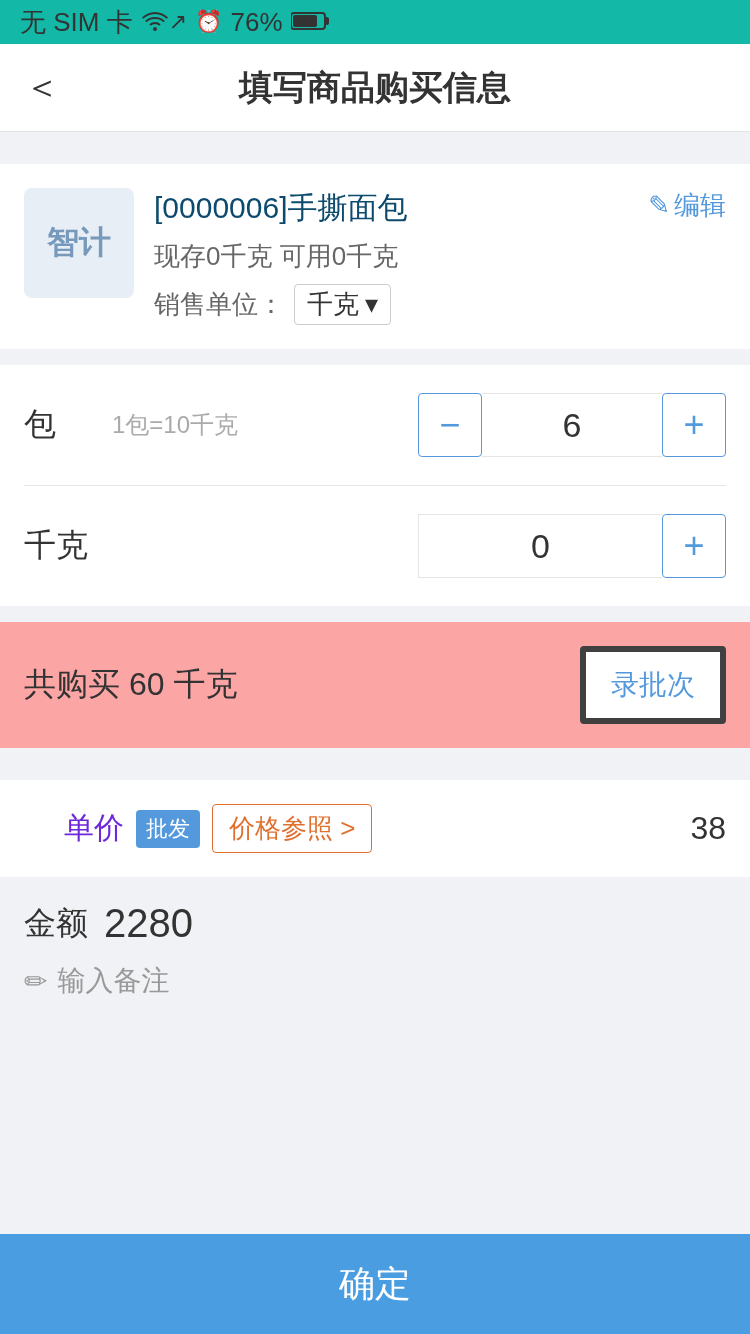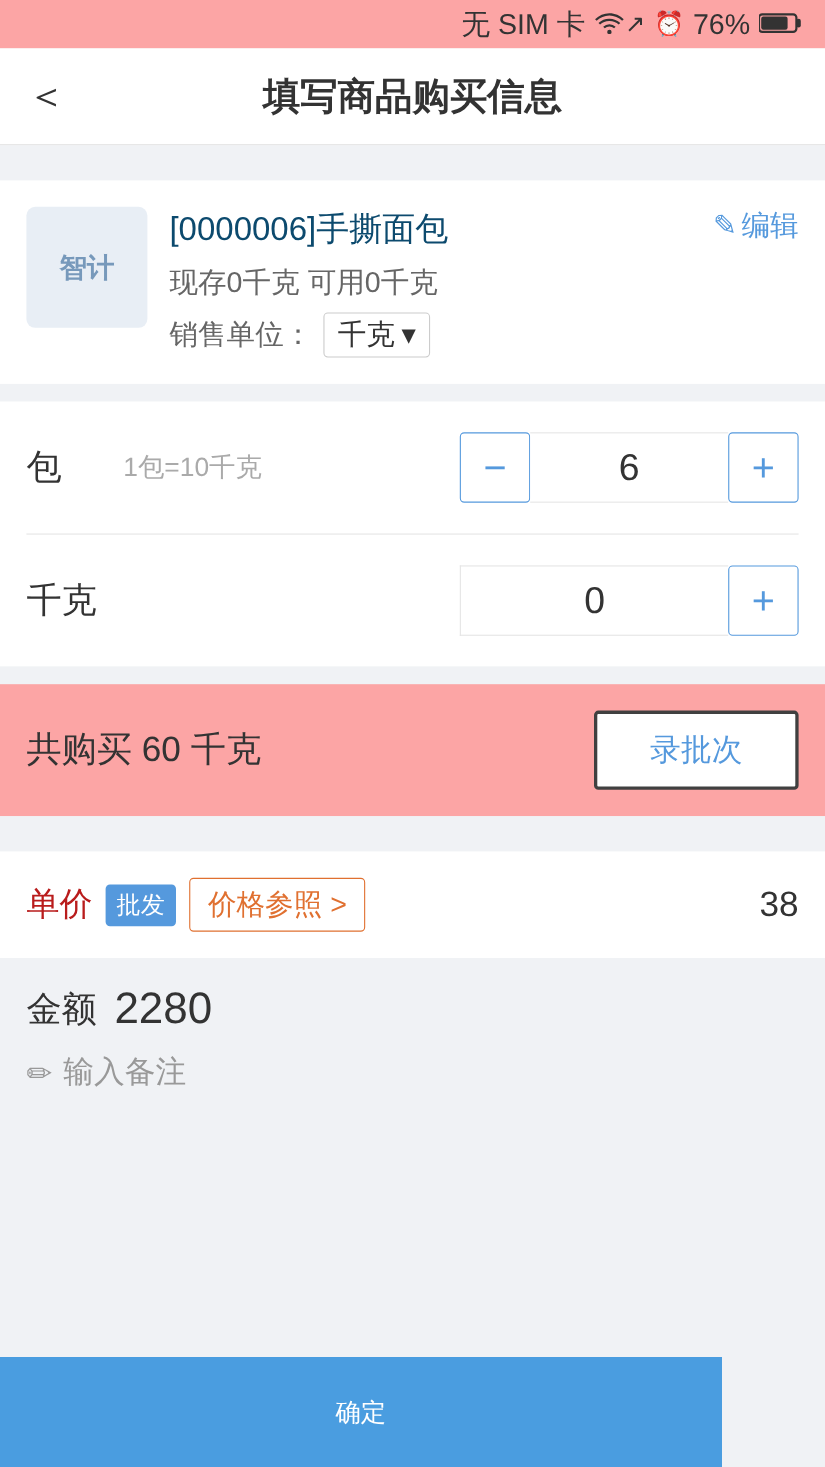--- a/index.html
+++ b/index.html
@@ -10,24 +10,24 @@
       font-family: -apple-system, 'PingFang SC', 'Helvetica Neue', Arial, sans-serif;
       background: #f0f2f5;
       font-size: 32px;
       color: #333;
     }
 
     
     .status-bar {
       width: 750px;
       height: 44px;
-      background: #fca5a5;
-      display: flex;
-      align-items: center;
-      justify-content: flex-end;
+      background: #14b8a6;
+      display: flex;
+      align-items: center;
+      justify-content: flex-start;
       padding: 0 20px;
       font-size: 26px;
       color: #333;
     }
     .status-left { display: flex; align-items: center; gap: 8px; }
     .status-center { font-size: 30px; font-weight: 600; }
     .status-right { display: flex; align-items: center; gap: 8px; font-size: 26px; }
 
     
     .nav-bar {
@@ -190,44 +190,44 @@
       display: flex;
       align-items: center;
       justify-content: space-between;
       margin-top: 0;
     }
     .summary-text {
       font-size: 32px;
       color: #333;
     }
     .summary-btn {
-      border: 3px solid #404040;
+      border: 6px solid #404040;
       color: #5599dd;
       background: #fff;
-      padding: 14px 48px;
+      padding: 14px 25px;
       font-size: 28px;
       border-radius: 4px;
       cursor: pointer;
     }
 
     
     .price-section {
       background: #fff;
       padding: 24px;
       margin-top: 16px;
       display: flex;
       align-items: center;
       justify-content: space-between;
     }
     .price-left {
       display: flex;
       align-items: center;
       gap: 12px;
     }
-    .price-label { font-size: 30px; color: #b91c1c; }
+    .price-label { font-size: 30px; color: #6d28d9; margin-left: 40px; }
     .price-badge {
       background: #5599dd;
       color: #fff;
       font-size: 22px;
       padding: 4px 10px;
       border-radius: 4px;
     }
     .price-ref-btn {
       border: 1px solid #e07030;
       color: #e07030;
@@ -266,25 +266,25 @@
 
     
     .blank-area {
       background: #f0f2f5;
       flex: 1;
       min-height: 300px;
     }
 
     
     .confirm-btn {
-      width: 656px;
+      width: 750px;
       height: 100px;
       background: #4a9de0;
       color: #fff;
-      font-size: 23px;
+      font-size: 36px;
       display: flex;
       align-items: center;
       justify-content: center;
       cursor: pointer;
       position: fixed;
       bottom: 0;
       left: 0;
     }
 
     .page-wrapper {
@@ -323,21 +323,21 @@
   </div>
 
   <div class="nav-bar">
     <span class="nav-back">＜</span>
     <span class="nav-title">填写商品购买信息</span>
   </div>
 
   <div class="section-divider"></div>
   <div class="product-card" style="position:relative;">
     <div class="product-thumb">
-      <span style="font-size:25px; color:#7799bb; font-weight:bold;">智计</span>
+      <span style="font-size:32px; color:#7799bb; font-weight:bold;">智计</span>
     </div>
     <div class="product-info">
       <div class="product-name">[0000006]手撕面包</div>
       <div class="product-stock">现存0千克  可用0千克</div>
       <div class="product-unit-row">
         <span>销售单位：</span>
         <span class="unit-selector">
           <span>千克</span>
           <span>▾</span>
         </span>

